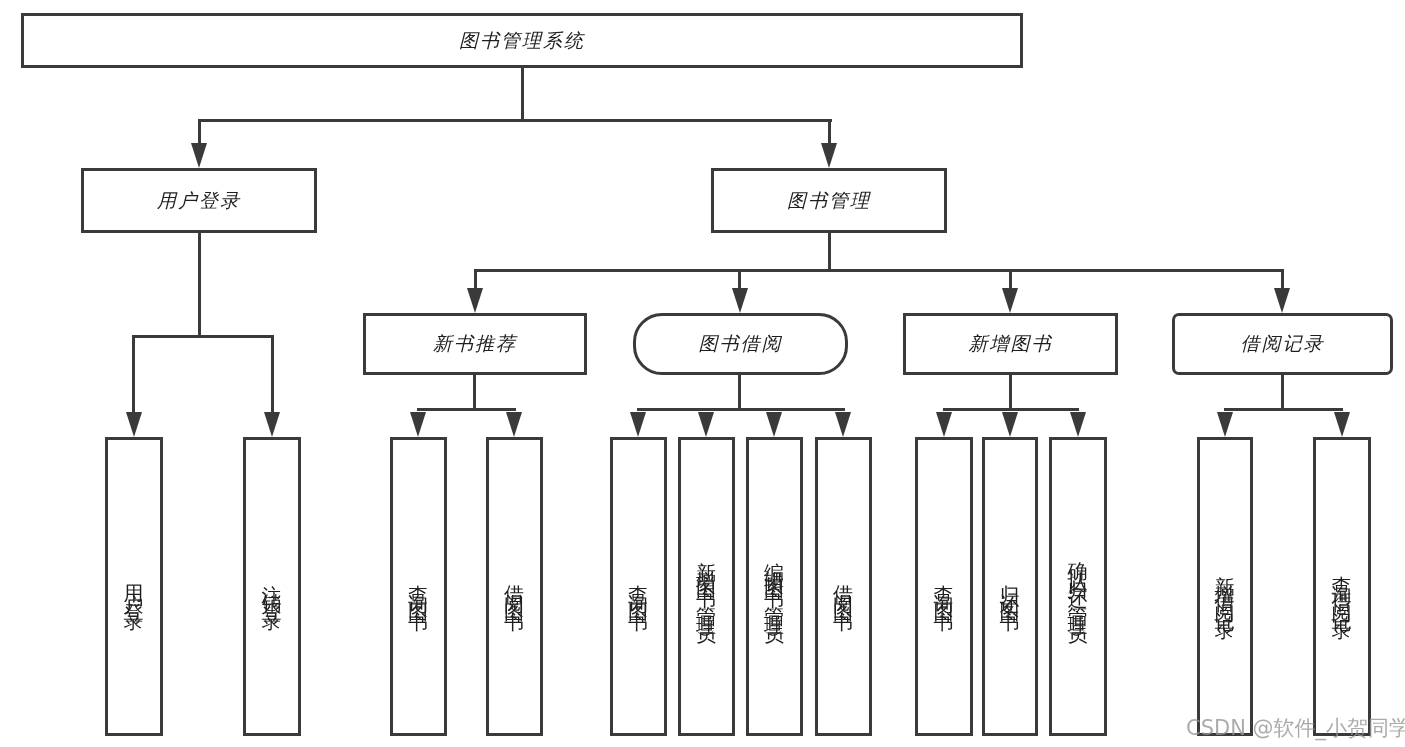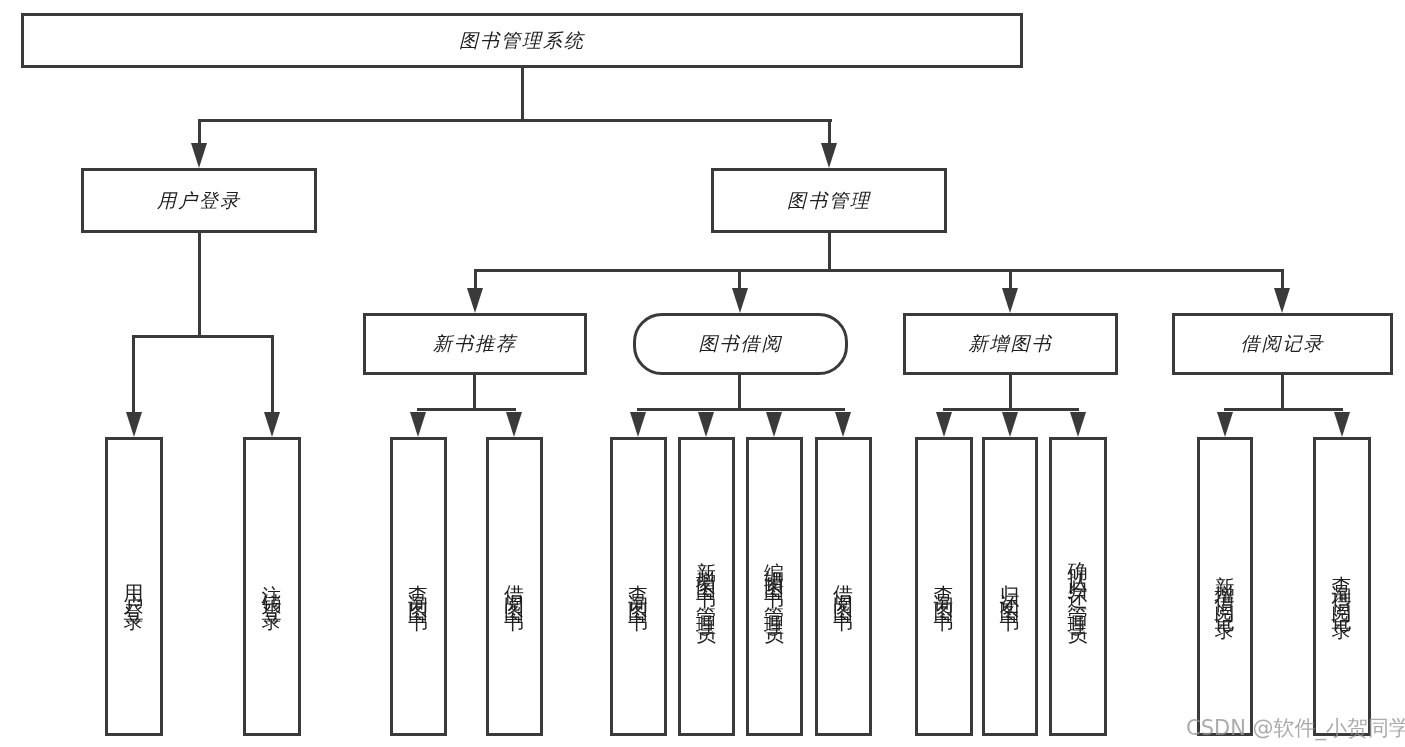--- a/index.html
+++ b/index.html
@@ -75,21 +75,21 @@
 
   <div class="box hbox" style="left:363px; top:313px; width:224px; height:62px;">
     <span>新书推荐</span>
   </div>
   <div class="box hbox" style="left:633px; top:313px; width:215px; height:62px;border-radius:29px;">
     <span>图书借阅</span>
   </div>
   <div class="box hbox" style="left:903px; top:313px; width:215px; height:62px;">
     <span>新增图书</span>
   </div>
-  <div class="box hbox" style="left:1172px; top:313px; width:221px; height:62px;">
+  <div class="box hbox" style="left:1172px; top:313px; width:221px; height:62px;border-radius:7px;">
     <span>借阅记录</span>
   </div>
 
   <div class="line" style="left:473px; top:375px; width:3px; height:35px;"></div>
   <div class="line" style="left:417px; top:408px; width:99px; height:3px;"></div>
   <div class="arrow" style="left:410px; top:412px;"></div>
   <div class="arrow" style="left:506px; top:412px;"></div>
 
   <div class="line" style="left:738px; top:375px; width:3px; height:35px;"></div>
   <div class="line" style="left:637px; top:408px; width:208px; height:3px;"></div>

